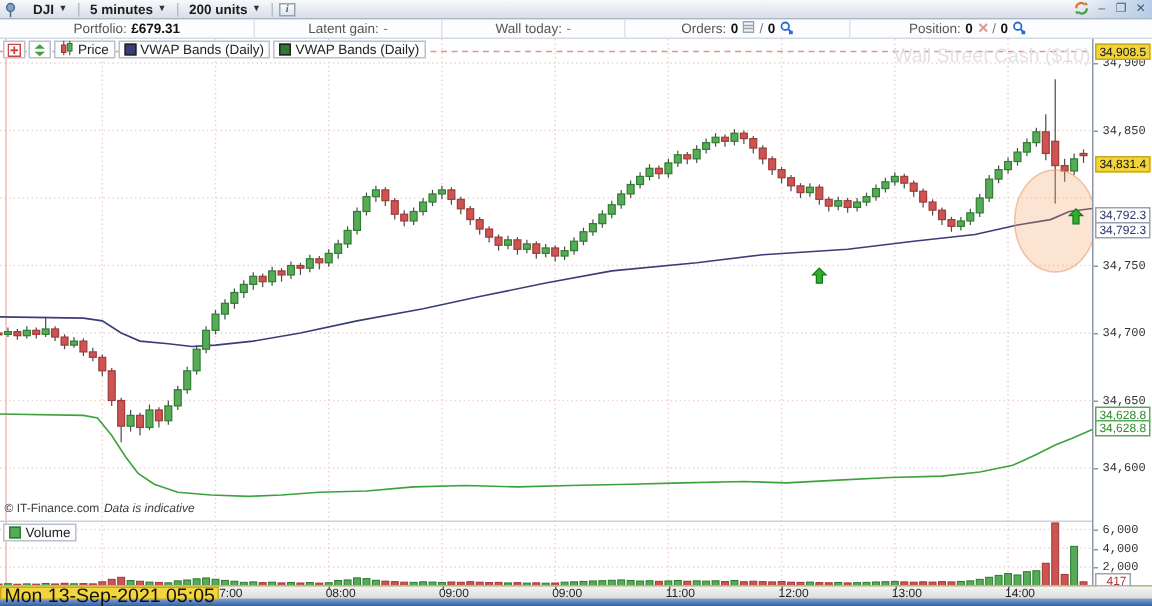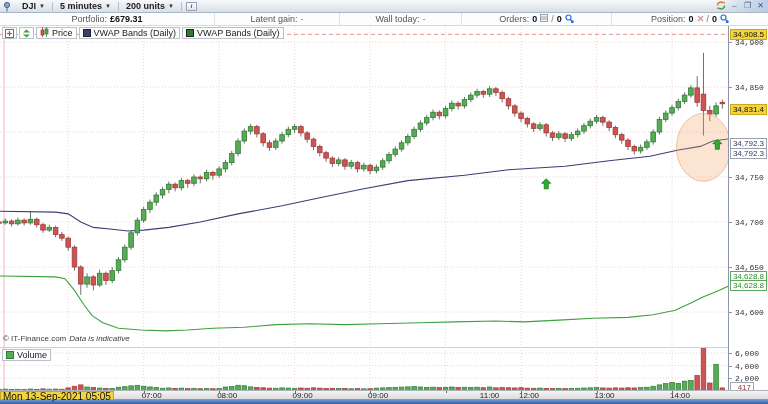--- a/index.html
+++ b/index.html
@@ -48,21 +48,21 @@
   .lbl.yellow{background:#f2d43d;color:#111;border:1px solid #c7a81e;}
   .lbl.white{background:#fff;color:#2e3566;border:1px solid #9aa3ad;}
   .lbl.green{background:#fff;color:#2e8b2e;border:1px solid #5aa85a;}
   .lbl.vol{background:#fff;color:#b03434;border:1px solid #9aa5b0;width:24px;left:1px;text-align:right;padding-right:2px;}
   
   .taxis{position:absolute;top:390px;left:0;width:768px;height:9px;
     background:linear-gradient(#f4f4f4,#dcdcdc);border-top:1px solid #aab4bf;font-size:8px;color:#222;}
   .hlabel{position:absolute;top:0px;transform:translateX(-50%);white-space:nowrap;padding-left:16px;}
   .htick{position:absolute;top:0;width:1px;height:2px;background:#667;}
   .dtlabel{position:absolute;left:0;top:0;height:9px;line-height:9px;background:#f2d43d;border:1px solid #c7a81e;
-    font-size:10px;color:#111;padding:0 2px;white-space:nowrap;z-index:3;}
+    font-size:13px;color:#111;padding:0 2px;white-space:nowrap;z-index:3;}
   
   .frame{position:absolute;top:399px;left:0;width:768px;height:5px;
     background:linear-gradient(#7da2dd,#33609f);}
 </style>
 </head>
 <body>
 
 <div class="window">
 
   <div class="row1">
@@ -97,21 +97,21 @@
             <path d="M2.4 8.8 L2.8 6.4 L0.6 6.8 Z" fill="#3fa03f"></path>
           </svg>
       </span>
       <span class="winbtn">–</span>
       <span class="winbtn">❐</span>
       <span class="winbtn">✕</span>
     </span>
   </div>
 
   <div class="row2">
-    <div class="sec" style="width:215px">
+    <div class="sec" style="width:170px">
       <span class="lab">Portfolio:</span>
       <span class="val">£679.31</span>
     </div>
     <div class="sec" style="width:125px">
       <span class="lab">Latent gain:</span>
       <span class="dash">-</span>
     </div>
     <div class="sec" style="width:122px">
       <span class="lab">Wall today:</span>
       <span class="dash">-</span>
@@ -151,20 +151,21 @@
         <svg width="9" height="9">
             <circle cx="3.5" cy="3.5" r="2.5" fill="none" stroke="#2b6cd4" stroke-width="1.2"></circle>
             <line x1="5.5" y1="5.5" x2="8" y2="8" stroke="#2b6cd4" stroke-width="1.3"></line>
             <rect x="6" y="6.5" width="2.5" height="2.5" fill="#2b6cd4"></rect>
           </svg>
       </span>
     </div>
   </div>
 
   <div class="chartwrap">
+    <div class="watermark">Wall Street Cash ($10)</div>
     <svg id="chart-svg" width="728" height="364" viewBox="0 26 728 364">
         <line x1="0" y1="42" x2="727" y2="42" stroke="#f0d2d2" stroke-width="1" stroke-dasharray="1,2"></line>
         <line x1="0" y1="87" x2="727" y2="87" stroke="#f0d2d2" stroke-width="1" stroke-dasharray="1,2"></line>
         <line x1="0" y1="132" x2="727" y2="132" stroke="#f0d2d2" stroke-width="1" stroke-dasharray="1,2"></line>
         <line x1="0" y1="177" x2="727" y2="177" stroke="#f0d2d2" stroke-width="1" stroke-dasharray="1,2"></line>
         <line x1="0" y1="222" x2="727" y2="222" stroke="#f0d2d2" stroke-width="1" stroke-dasharray="1,2"></line>
         <line x1="0" y1="267" x2="727" y2="267" stroke="#f0d2d2" stroke-width="1" stroke-dasharray="1,2"></line>
         <line x1="0" y1="312" x2="727" y2="312" stroke="#f0d2d2" stroke-width="1" stroke-dasharray="1,2"></line>
         <line x1="68.19" y1="26" x2="68.19" y2="390" stroke="#f0d2d2" stroke-width="1" stroke-dasharray="1,2"></line>
         <line x1="143.67" y1="26" x2="143.67" y2="390" stroke="#f0d2d2" stroke-width="1" stroke-dasharray="1,2"></line>
@@ -614,21 +615,21 @@
       <span class="hlabel" style="left: 68.19px;">06:00</span>
       <span class="htick" style="left: 143.67px;"></span>
       <span class="hlabel" style="left: 143.67px;">07:00</span>
       <span class="htick" style="left: 219.15px;"></span>
       <span class="hlabel" style="left: 219.15px;">08:00</span>
       <span class="htick" style="left: 294.63px;"></span>
       <span class="hlabel" style="left: 294.63px;">09:00</span>
       <span class="htick" style="left: 370.11px;"></span>
       <span class="hlabel" style="left: 370.11px;">09:00</span>
       <span class="htick" style="left: 445.59px;"></span>
-      <span class="hlabel" style="left: 445.59px; margin-left: 36px;">11:00</span>
+      <span class="hlabel" style="left: 445.59px;">11:00</span>
       <span class="htick" style="left: 521.07px;"></span>
       <span class="hlabel" style="left: 521.07px;">12:00</span>
       <span class="htick" style="left: 596.55px;"></span>
       <span class="hlabel" style="left: 596.55px;">13:00</span>
       <span class="htick" style="left: 672.03px;"></span>
       <span class="hlabel" style="left: 672.03px;">14:00</span>
     </div>
 
   <div class="frame"></div>
 </div>

